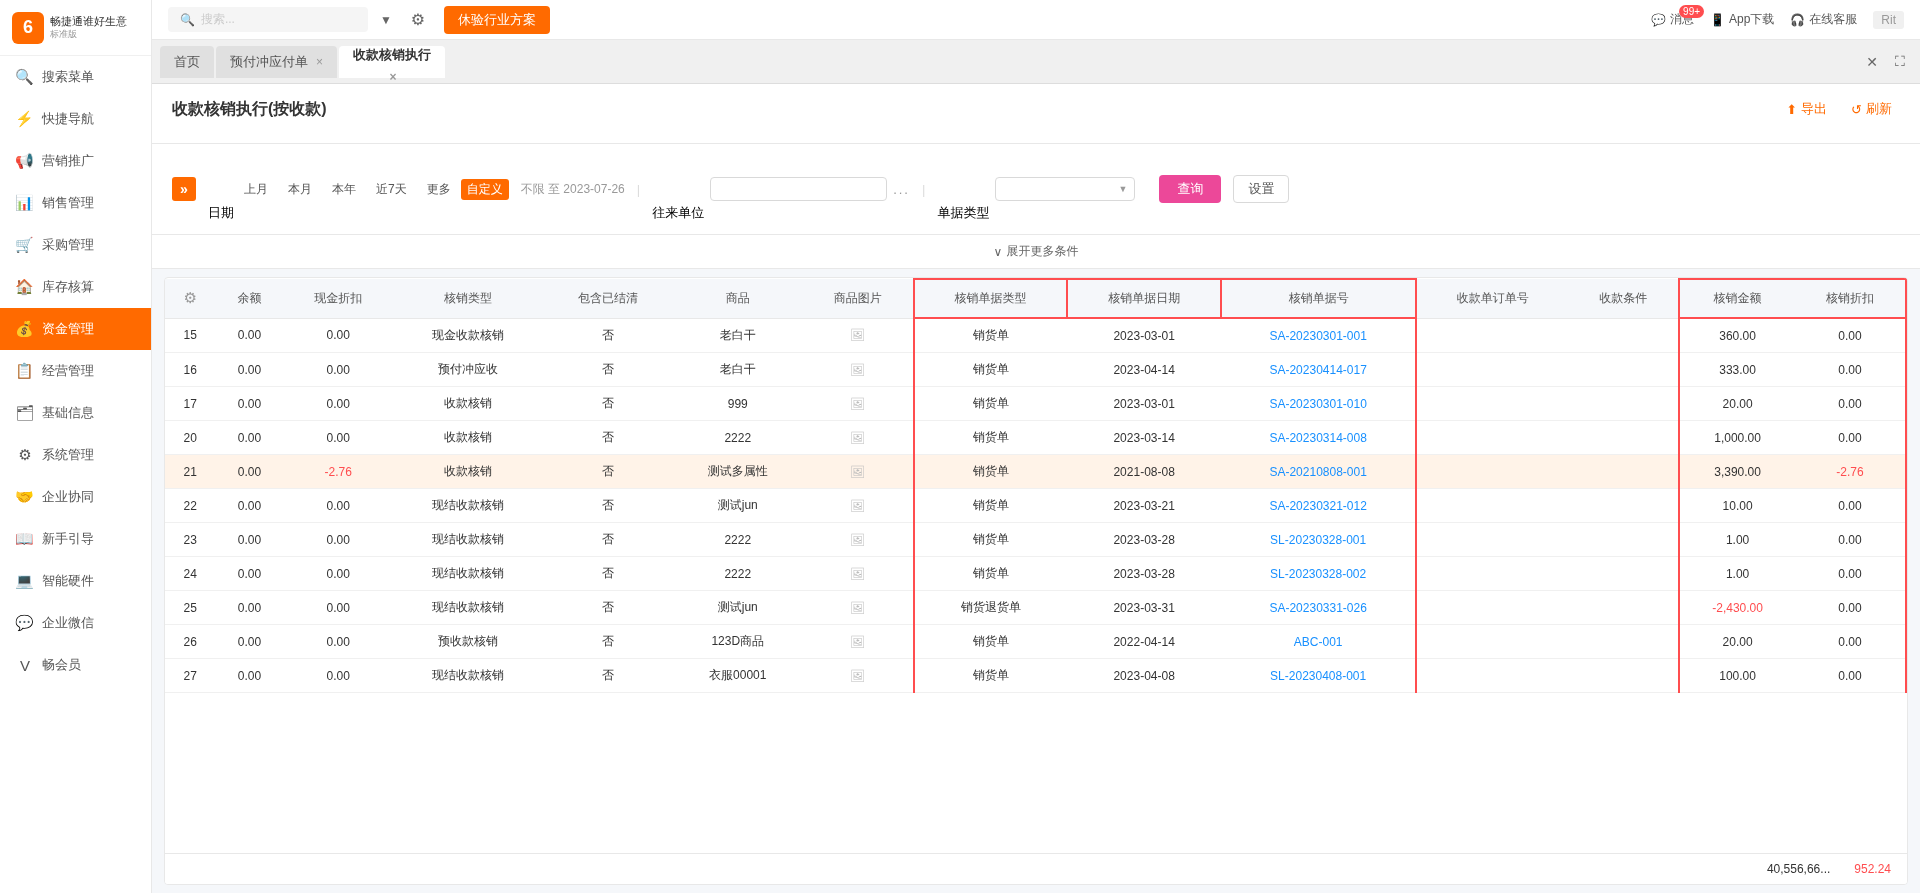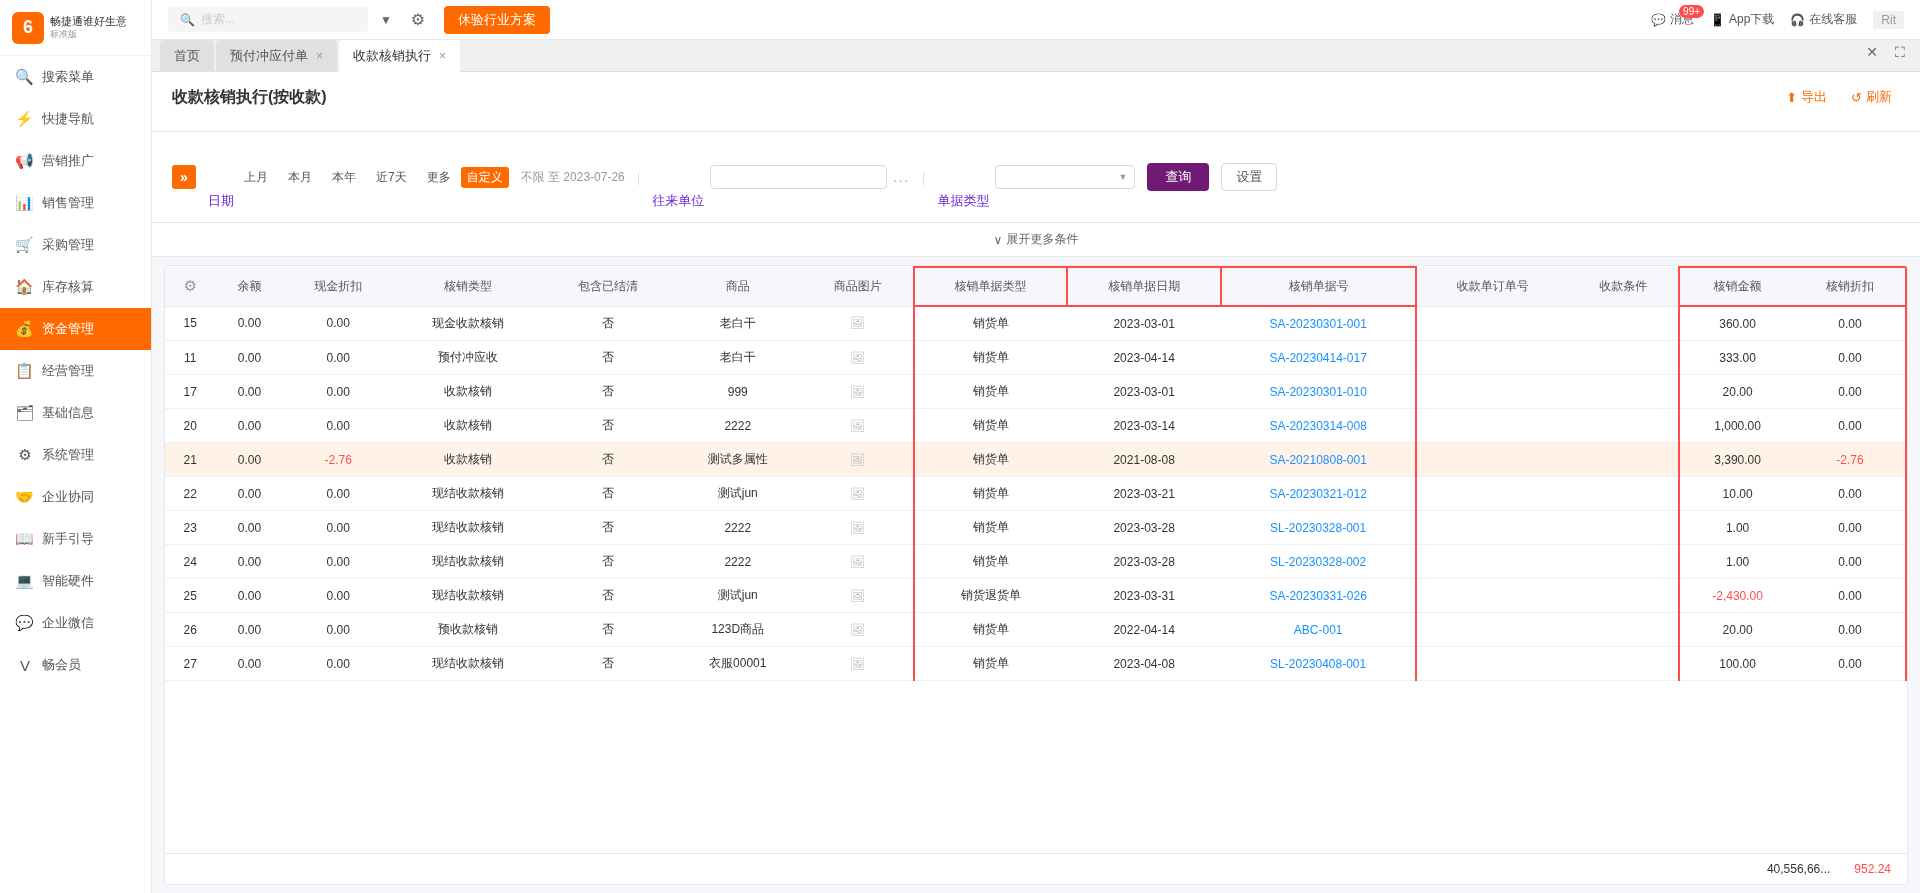--- a/index.html
+++ b/index.html
@@ -25,52 +25,52 @@
     .topbar-dropdown { display: flex; align-items: center; gap: 4px; color: #666; font-size: 12px; cursor: pointer; }
     .topbar-gear { width: 28px; height: 28px; display: flex; align-items: center; justify-content: center; cursor: pointer; color: #666; font-size: 16px; }
     .topbar-btn { background: #ff6a00; color: #fff; border: none; border-radius: 4px; padding: 5px 14px; font-size: 13px; cursor: pointer; }
     .topbar-right { margin-left: auto; display: flex; align-items: center; gap: 16px; color: #555; font-size: 13px; }
     .topbar-badge { position: relative; display: inline-block; }
     .badge { background: #ff4d4f; color: #fff; font-size: 10px; border-radius: 8px; padding: 1px 4px; position: absolute; top: -6px; right: -10px; }
     .topbar-right-item { display: flex; align-items: center; gap: 4px; cursor: pointer; color: #555; font-size: 12px; }
     .topbar-user { color: #999; font-size: 12px; background: #f0f0f0; padding: 2px 8px; border-radius: 3px; }
 
     
-    .tabs { display: flex; background: #f0f0f0; border-bottom: 1px solid #ddd; height: 32px; padding: 0 8px; gap: 2px; }
+    .tabs { display: flex; align-items: center; background: #f0f0f0; border-bottom: 1px solid #ddd; height: 44px; padding: 0 8px; gap: 2px; }
     .tab { display: flex; align-items: center; gap: 6px; padding: 0 14px; height: 32px; border-radius: 4px 4px 0 0; cursor: pointer; font-size: 13px; color: #555; background: #e0e0e0; }
-    .tab.active { background: #fff; color: #333; font-weight: 400; }
+    .tab.active { background: #fff; color: #333; font-weight: 700; flex-direction: column; }
     .tab-close { font-size: 12px; color: #999; cursor: pointer; margin-left: 2px; }
     .tabs-actions { margin-left: auto; display: flex; gap: 4px; }
     .tabs-action-btn { width: 24px; height: 24px; display: flex; align-items: center; justify-content: center; cursor: pointer; color: #666; font-size: 14px; }
 
     
     .page-content { flex: 1; overflow: hidden; display: flex; flex-direction: column; background: #f5f7fa; }
 
     
     .page-header { background: #fff; padding: 12px 20px 9px; border-bottom: 1px solid #e8e8e8; display: flex; align-items: center; justify-content: space-between; }
     .page-title { font-size: 16px; font-weight: 600; color: #333; padding-bottom: 12px; }
     .page-header-actions { display: flex; gap: 8px; padding-bottom: 12px; }
     .header-action-btn { display: flex; align-items: center; gap: 4px; font-size: 13px; color: #ff6a00; cursor: pointer; border: none; background: none; padding: 4px 8px; }
 
     
     .filter-bar { background: #fff; padding: 12px 20px; border-bottom: 1px solid #e8e8e8; display: flex; align-items: center; gap: 12px; flex-wrap: wrap; }
     .filter-toggle { width: 24px; height: 24px; background: #ff6a00; color: #fff; border-radius: 3px; display: flex; align-items: center; justify-content: center; cursor: pointer; font-size: 14px; font-weight: bold; flex-shrink: 0; }
     .filter-group { display: flex; align-items: center; gap: 6px; }
-    .filter-label { color: #6d28d9; font-size: 13px; white-space: nowrap; margin-top: 48px; }
+    .filter-label { color: #000000; font-size: 13px; white-space: nowrap; margin-top: 48px; }
     .filter-date-btns { display: flex; gap: 12px; }
     .filter-date-btn { font-size: 12px; color: #555; cursor: pointer; padding: 2px 4px; }
     .filter-date-btn.custom { color: #fff; background: #ff6a00; border-radius: 3px; padding: 2px 6px; }
     .filter-date-range { font-size: 12px; color: #999; }
     .filter-separator { color: #ddd; }
     .filter-input { border: 1px solid #d9d9d9; border-radius: 4px; padding: 4px 10px; font-size: 12px; color: #999; min-width: 120px; outline: none; }
     .filter-dots { color: #999; letter-spacing: 2px; }
     .filter-select { border: 1px solid #d9d9d9; border-radius: 4px; padding: 4px 10px; font-size: 12px; color: #555; min-width: 140px; background: #fff; outline: none; appearance: none; padding-right: 24px; }
     .filter-select-wrap { position: relative; }
     .filter-select-wrap::after { content: '▼'; position: absolute; right: 8px; top: 50%; transform: translateY(-50%); font-size: 9px; color: #999; pointer-events: none; }
-    .filter-btn-query { background: #701a75; color: #fff; border: none; border-radius: 4px; padding: 5px 18px; font-size: 13px; cursor: pointer; }
+    .filter-btn-query { background: #ec4899; color: #fff; border: none; border-radius: 4px; padding: 5px 18px; font-size: 13px; cursor: pointer; margin-left: 12px; }
     .filter-btn-setting { background: #fff; color: #555; border: 1px solid #d9d9d9; border-radius: 4px; padding: 4px 14px; font-size: 13px; cursor: pointer; }
     .expand-more { display: flex; align-items: center; gap: 4px; font-size: 12px; color: #666; cursor: pointer; width: 100%; justify-content: center; padding: 4px 0; }
 
     
     .table-area { flex: 1; overflow: auto; padding: 0 0 0 0; background: #fff; margin: 8px 12px; border-radius: 4px; border: 1px solid #e8e8e8; display: flex; flex-direction: column; }
     .table-wrap { overflow: auto; flex: 1; }
     table { width: 100%; border-collapse: collapse; font-size: 12px; min-width: 1500px; }
     thead tr { background: #f5f7fa; }
     th { padding: 10px 8px; text-align: center; color: #555; font-weight: 500; border-bottom: 1px solid #e8e8e8; white-space: nowrap; position: relative; }
     td { padding: 8px 8px; text-align: center; border-bottom: 1px solid #f0f0f0; color: #333; white-space: nowrap; }
@@ -303,21 +303,21 @@
                 <td style="color: rgb(187, 187, 187);">🖼</td>
                 <td style="border-bottom: 1px solid rgb(240, 240, 240); border-left: 2px solid rgb(255, 77, 79);">销货单</td>
                 <td style="border-bottom: 1px solid rgb(240, 240, 240);">2023-03-01</td>
                 <td style="border-bottom: 1px solid rgb(240, 240, 240); border-right: 2px solid rgb(255, 77, 79);"><a class="td-link">SA-20230301-001</a></td>
                 <td></td>
                 <td></td>
                 <td style="border-bottom: 1px solid rgb(240, 240, 240); border-left: 2px solid rgb(255, 77, 79);">360.00</td>
                 <td style="border-bottom: 1px solid rgb(240, 240, 240); border-right: 2px solid rgb(255, 77, 79);">0.00</td>
               </tr>
               <tr>
-                <td>11</td>
+                <td>16</td>
                 <td>0.00</td>
                 <td>0.00</td>
                 <td>预付冲应收</td>
                 <td>否</td>
                 <td>老白干</td>
                 <td style="color: rgb(187, 187, 187);">🖼</td>
                 <td style="border-bottom: 1px solid rgb(240, 240, 240); border-left: 2px solid rgb(255, 77, 79);">销货单</td>
                 <td style="border-bottom: 1px solid rgb(240, 240, 240);">2023-04-14</td>
                 <td style="border-bottom: 1px solid rgb(240, 240, 240); border-right: 2px solid rgb(255, 77, 79);"><a class="td-link">SA-20230414-017</a></td>
                 <td></td>

